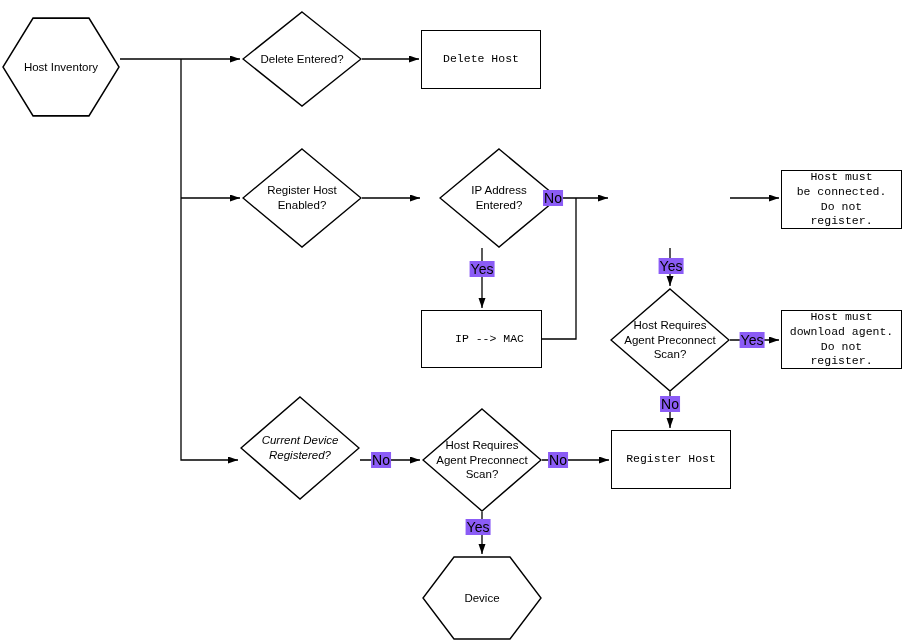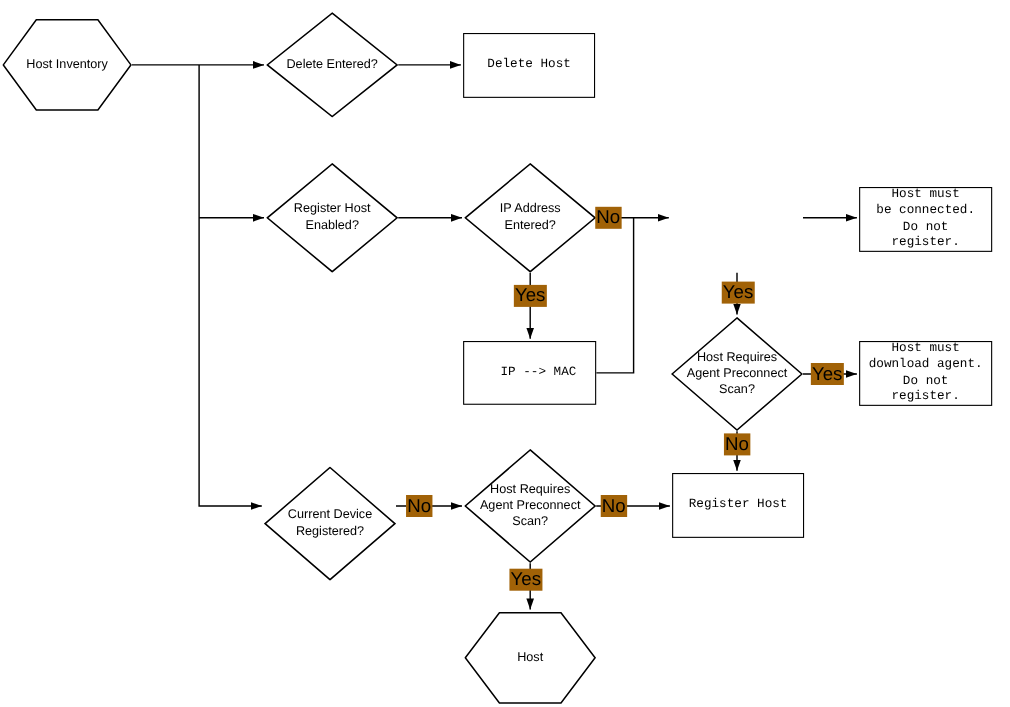--- a/index.html
+++ b/index.html
@@ -44,23 +44,23 @@
     font-family: Liberation Mono, monospace;
   }
   .shape polygon {
     fill: #ffffff;
     stroke: #000000;
     stroke-width: 1.4;
   }
   .edge-label {
     position: absolute;
     transform: translate(-50%, -50%);
-    background: #a16207;
+    background: #8b5cf6;
     padding: 0 1px;
-    font-size: 17px;
+    font-size: 14px;
     z-index: 2;
     white-space: nowrap;
   }
   .edge {
     stroke: #000000;
     stroke-width: 1.3;
     fill: none;
   }
 </style>
 </head>
@@ -84,21 +84,21 @@
     <path class="edge" d="M542,339 L576,339 L576,198"></path>
     <path class="edge" d="M730,198 L779,198" marker-end="url(#arrow)"></path>
     <path class="edge" d="M670,248 L670,286" marker-end="url(#arrow)"></path>
     <path class="edge" d="M730,340 L779,340" marker-end="url(#arrow)"></path>
     <path class="edge" d="M670,392 L670,428" marker-end="url(#arrow)"></path>
     <path class="edge" d="M360,460 L420,460" marker-end="url(#arrow)"></path>
     <path class="edge" d="M542,460 L609,460" marker-end="url(#arrow)"></path>
     <path class="edge" d="M482,512 L482,554" marker-end="url(#arrow)"></path>
   </svg>
 
-  <div class="node" style="left:2px; top:17px; width:118px; height:84px;">
+  <div class="node" style="left:2px; top:17px; width:118px; height:100px;">
     <svg class="shape" viewBox="0 0 118 84" preserveAspectRatio="none">
       <polygon points="31,1 87,1 117,42 87,83 31,83 1,42"></polygon>
     </svg>
     <span class="label">Host Inventory</span>
   </div>
 
   <div class="node" style="left:242px; top:11px; width:120px; height:96px;">
     <svg class="shape" viewBox="0 0 120 96" preserveAspectRatio="none">
       <polygon points="60,1 119,48 60,95 1,48"></polygon>
     </svg>
@@ -110,21 +110,21 @@
   </div>
 
   <div class="node" style="left:242px; top:148px; width:120px; height:100px;">
     <svg class="shape" viewBox="0 0 120 100" preserveAspectRatio="none">
       <polygon points="60,1 119,50 60,99 1,50"></polygon>
     </svg>
     <span class="label">Register Host
 Enabled?</span>
   </div>
 
-  <div class="node" style="left:422px; top:148px; width:120px; height:100px;">
+  <div class="node" style="left:439px; top:148px; width:120px; height:100px;">
     <svg class="shape" viewBox="0 0 120 100" preserveAspectRatio="none">
       <polygon points="60,1 119,50 60,99 1,50"></polygon>
     </svg>
     <span class="label">IP Address
 Entered?</span>
   </div>
 
 
   <div class="node rect-node" style="left:781px; top:170px; width:121px; height:59px;">
     <span class="label">Host must
@@ -144,21 +144,21 @@
 Agent Preconnect
 Scan?</span>
   </div>
 
   <div class="node rect-node" style="left:781px; top:310px; width:121px; height:59px;">
     <span class="label">Host must
 download agent.
 Do not register.</span>
   </div>
 
-  <div class="node" style="left:240px; top:424px; width:120px; height:104px;">
+  <div class="node" style="left:240px; top:396px; width:120px; height:104px;font-style:italic;">
     <svg class="shape" viewBox="0 0 120 104" preserveAspectRatio="none">
       <polygon points="60,1 119,52 60,103 1,52"></polygon>
     </svg>
     <span class="label">Current Device
 Registered?</span>
   </div>
 
   <div class="node" style="left:422px; top:408px; width:120px; height:104px;">
     <svg class="shape" viewBox="0 0 120 104" preserveAspectRatio="none">
       <polygon points="60,1 119,52 60,103 1,52"></polygon>
@@ -169,21 +169,21 @@
   </div>
 
   <div class="node rect-node" style="left:611px; top:430px; width:120px; height:59px;">
     <span class="label">Register Host</span>
   </div>
 
   <div class="node" style="left:422px; top:556px; width:120px; height:84px;">
     <svg class="shape" viewBox="0 0 120 84" preserveAspectRatio="none">
       <polygon points="32,1 88,1 119,42 88,83 32,83 1,42"></polygon>
     </svg>
-    <span class="label">Host</span>
+    <span class="label">Device</span>
   </div>
 
   <span class="edge-label" style="left:553px; top:198px;">No</span>
   <span class="edge-label" style="left:482px; top:269px;">Yes</span>
   <span class="edge-label" style="left:671px; top:266px;">Yes</span>
   <span class="edge-label" style="left:752px; top:340px;">Yes</span>
   <span class="edge-label" style="left:670px; top:404px;">No</span>
   <span class="edge-label" style="left:381px; top:460px;">No</span>
   <span class="edge-label" style="left:558px; top:460px;">No</span>
   <span class="edge-label" style="left:478px; top:527px;">Yes</span>

